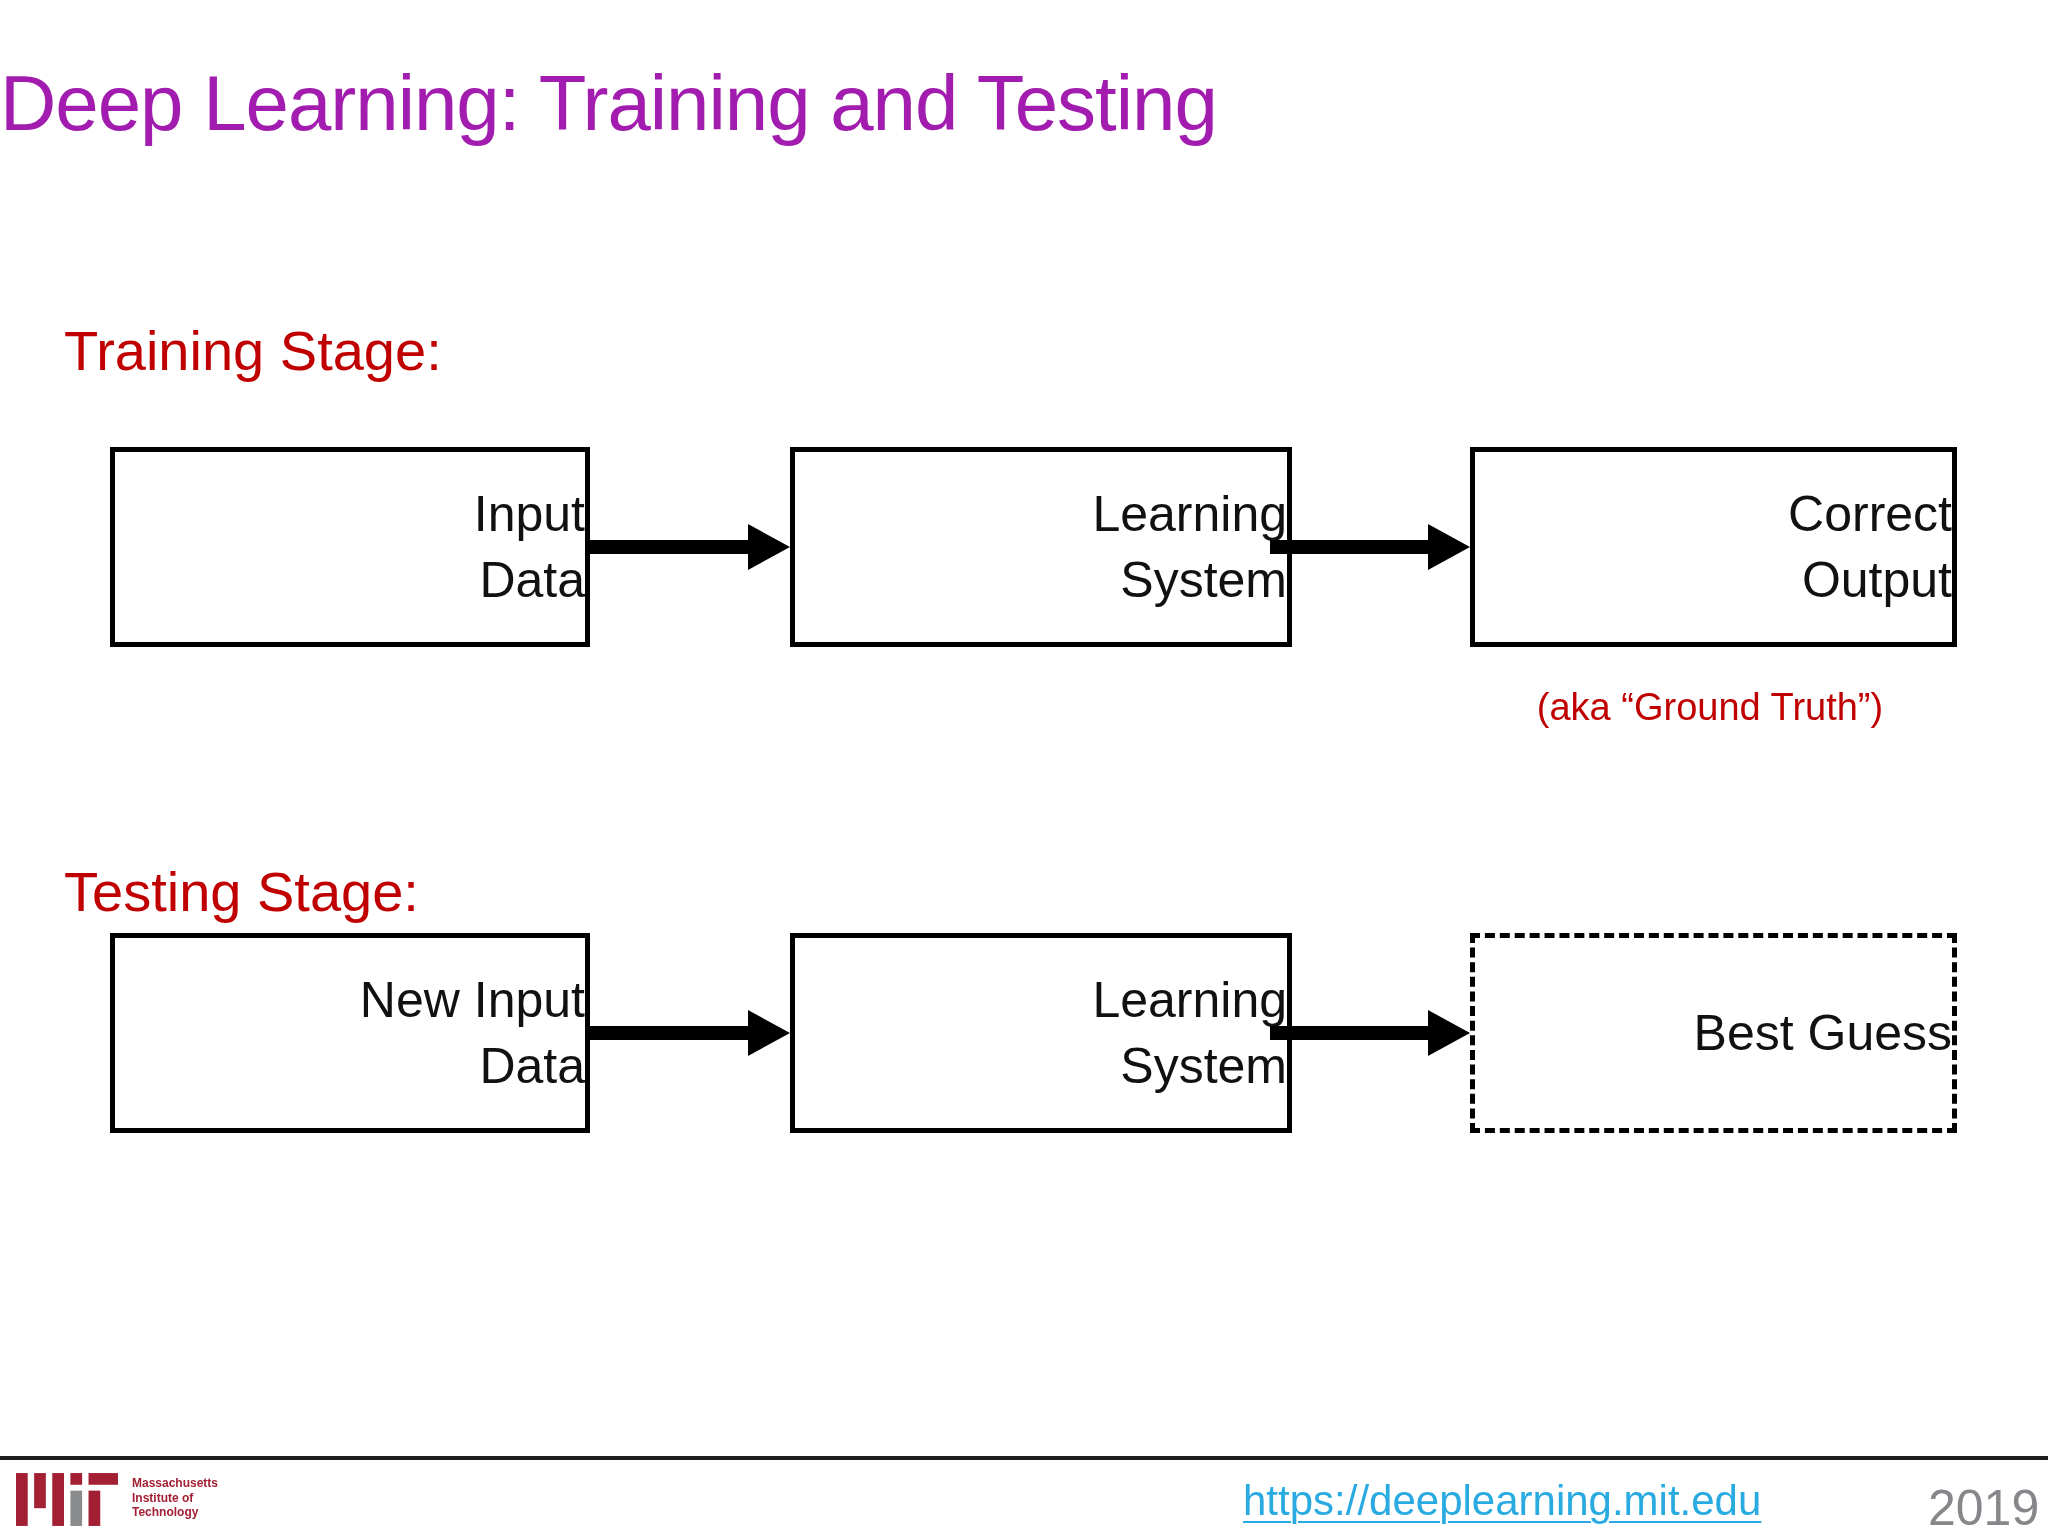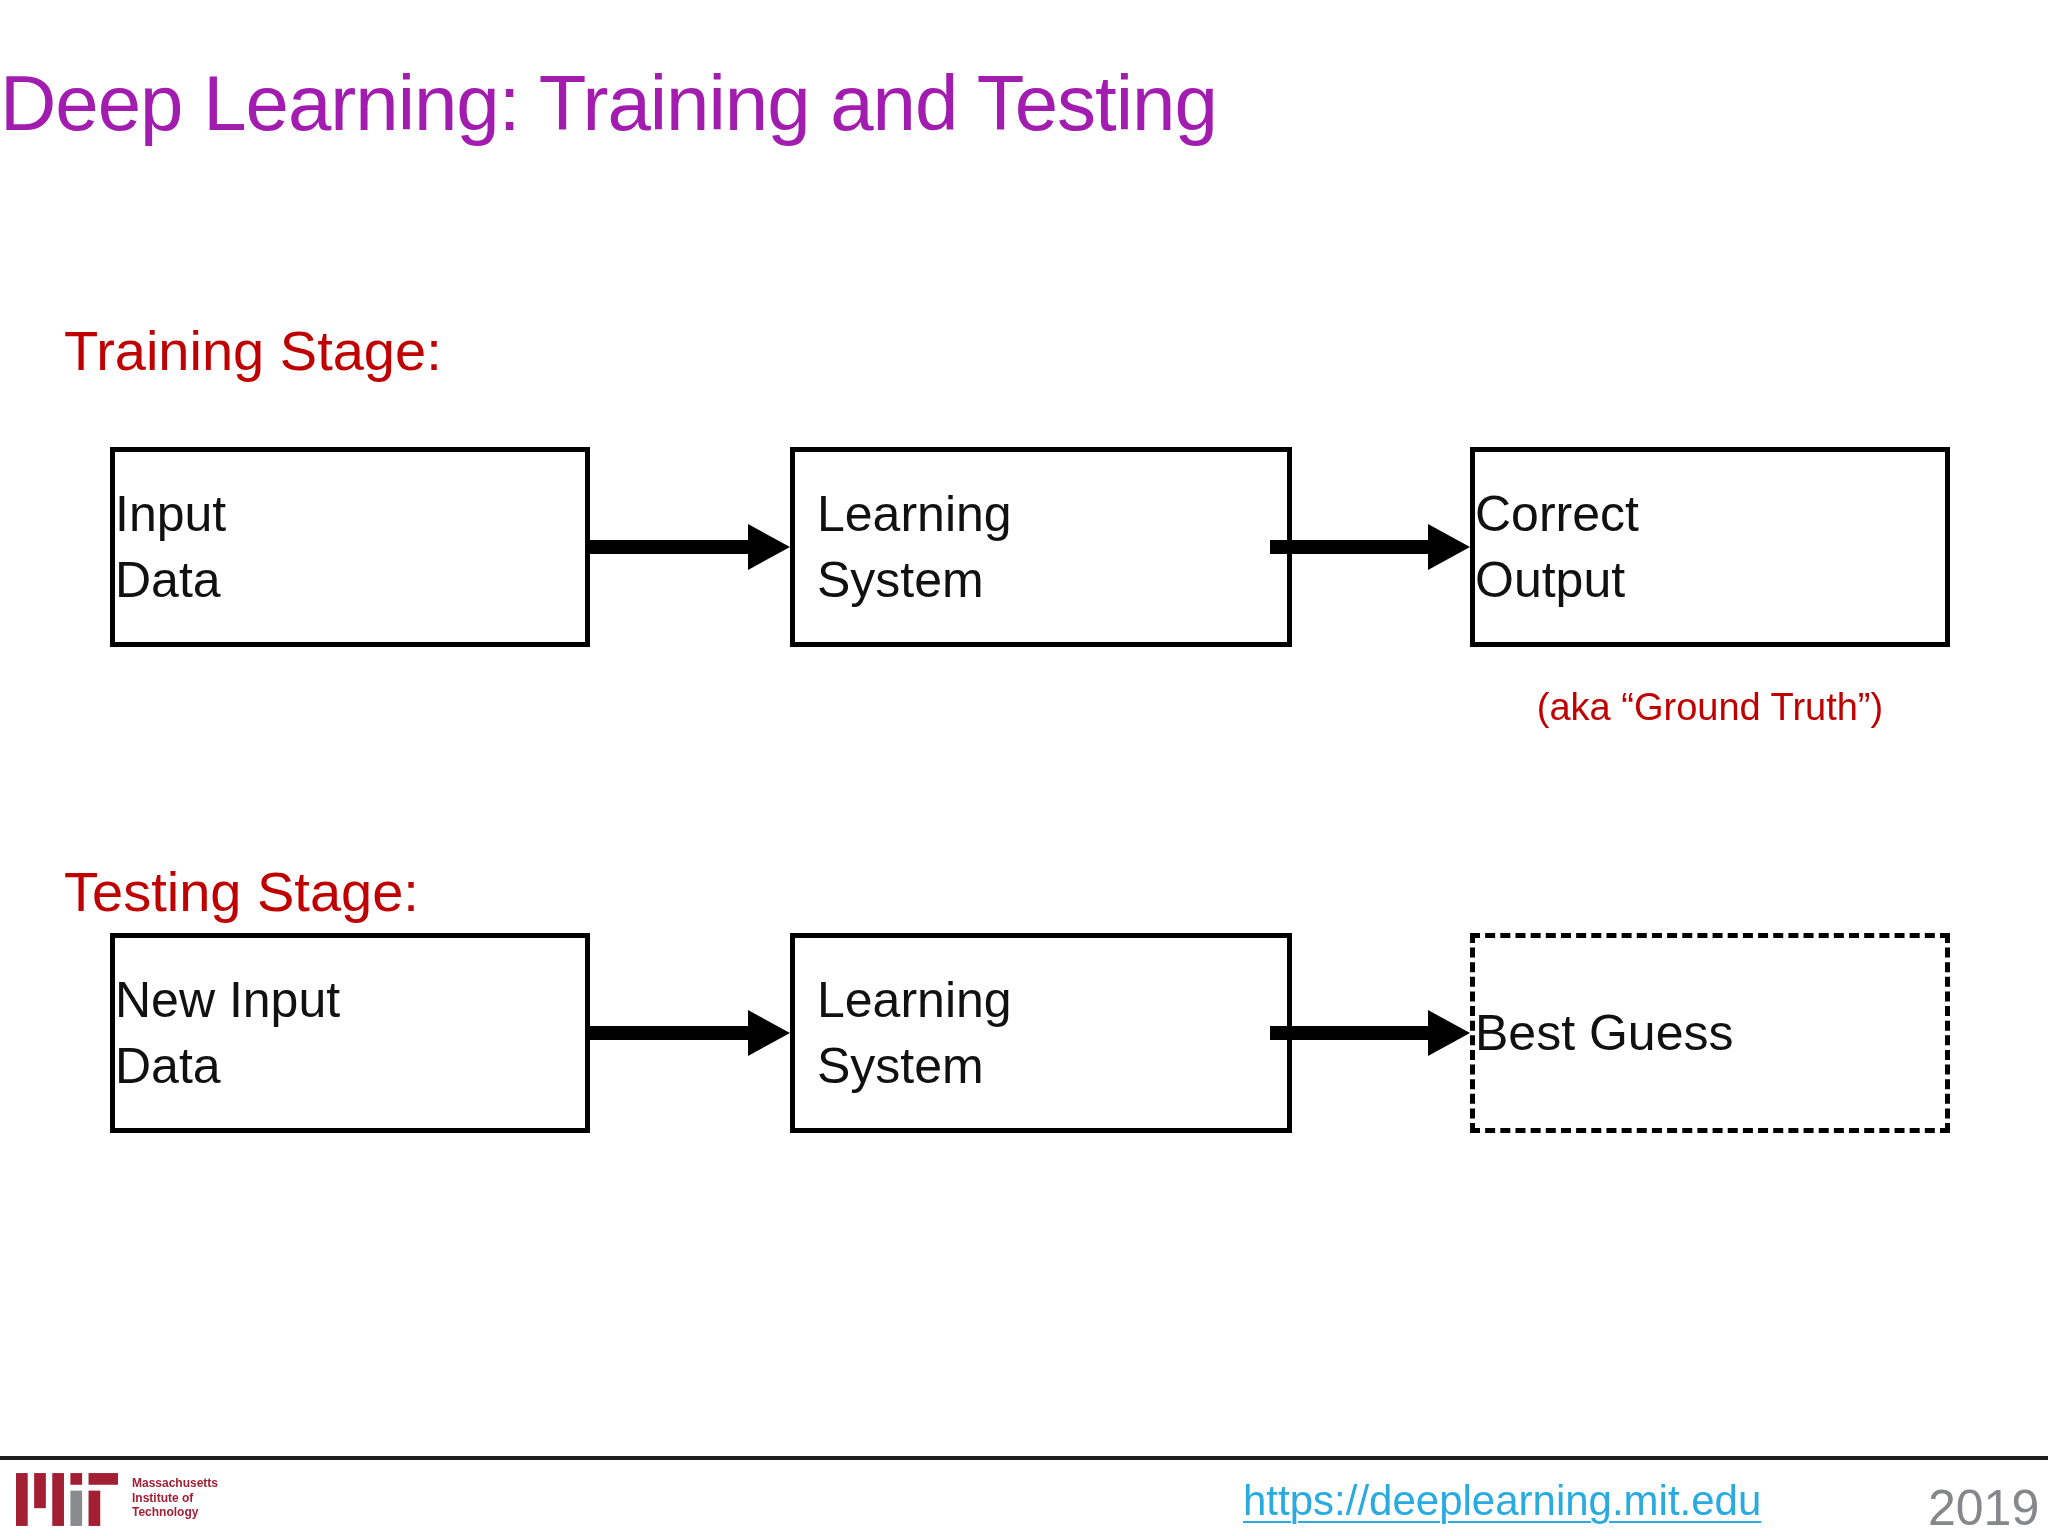--- a/index.html
+++ b/index.html
@@ -23,30 +23,30 @@
   }
   .stage-label.training { top:318px; }
   .stage-label.testing  { top:811px;margin-top:48px; }
 
   .box {
     position:absolute;
     width:470px; height:190px;
     border:5px solid #000;
     background:#fff;
     display:flex; flex-direction:column;
-    align-items:flex-start; justify-content:center;
+    align-items:flex-end; justify-content:center;
     text-align:center;
     font-size:50px; line-height:1.32; color:#111;
   }
   .box.dashed { border-style:dashed; }
   .row1 { top:447px; }
   .row2 { top:933px; }
   .col1 { left:110px; }
   .col2 { left:790px;padding-left:22px; }
-  .col3 { left:1470px; }
+  .col3 { left:1470px;padding-left:7px; }
   .bold { font-weight:400;margin-top:16px; }
 
   .arrow { position:absolute; width:200px; height:46px; }
   .arrow .shaft {
     position:absolute; left:0; right:36px; top:50%;
     transform:translateY(-50%);
     height:14px; background:#000;
   }
   .arrow .head {
     position:absolute; right:0; top:50%;

